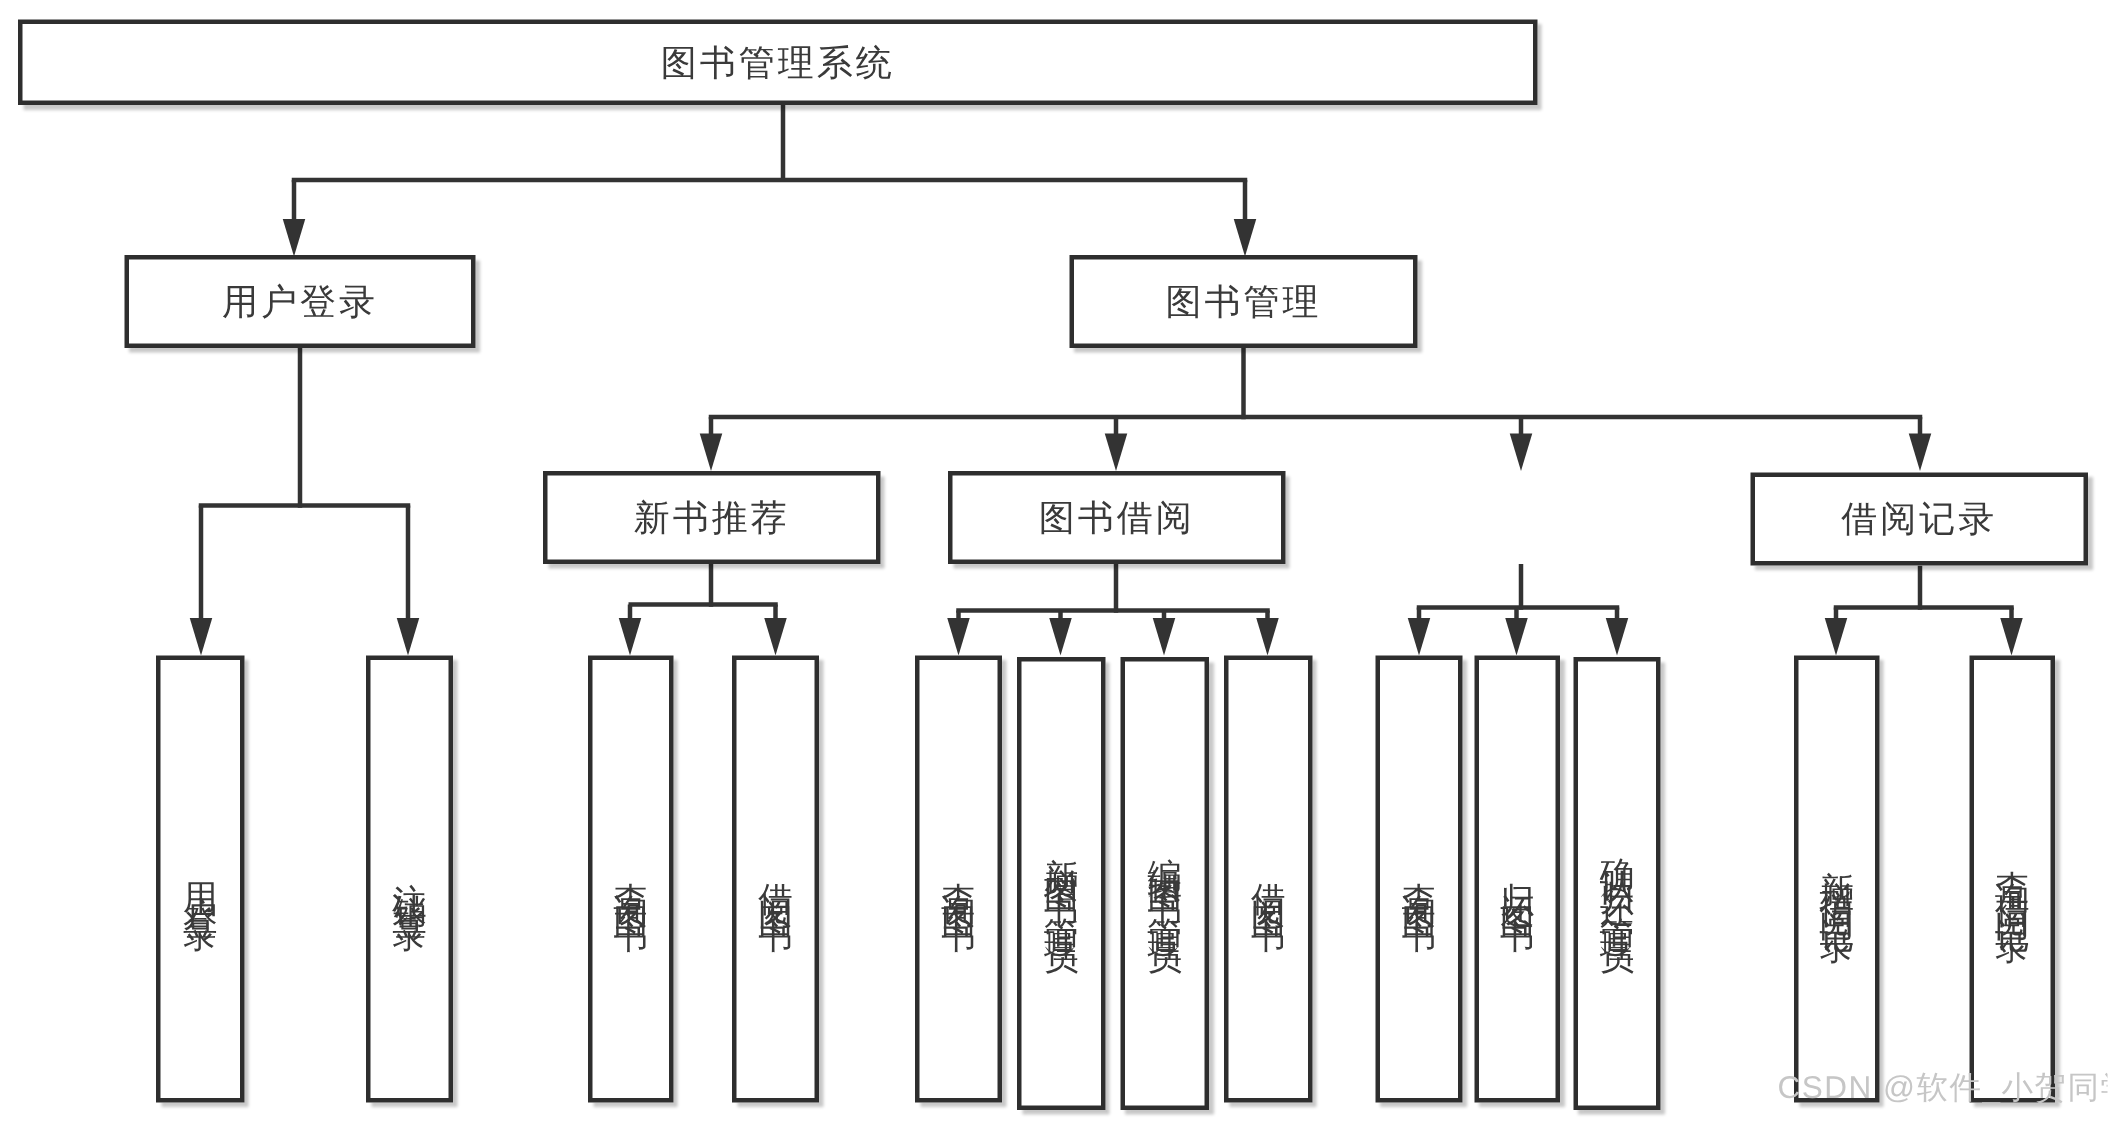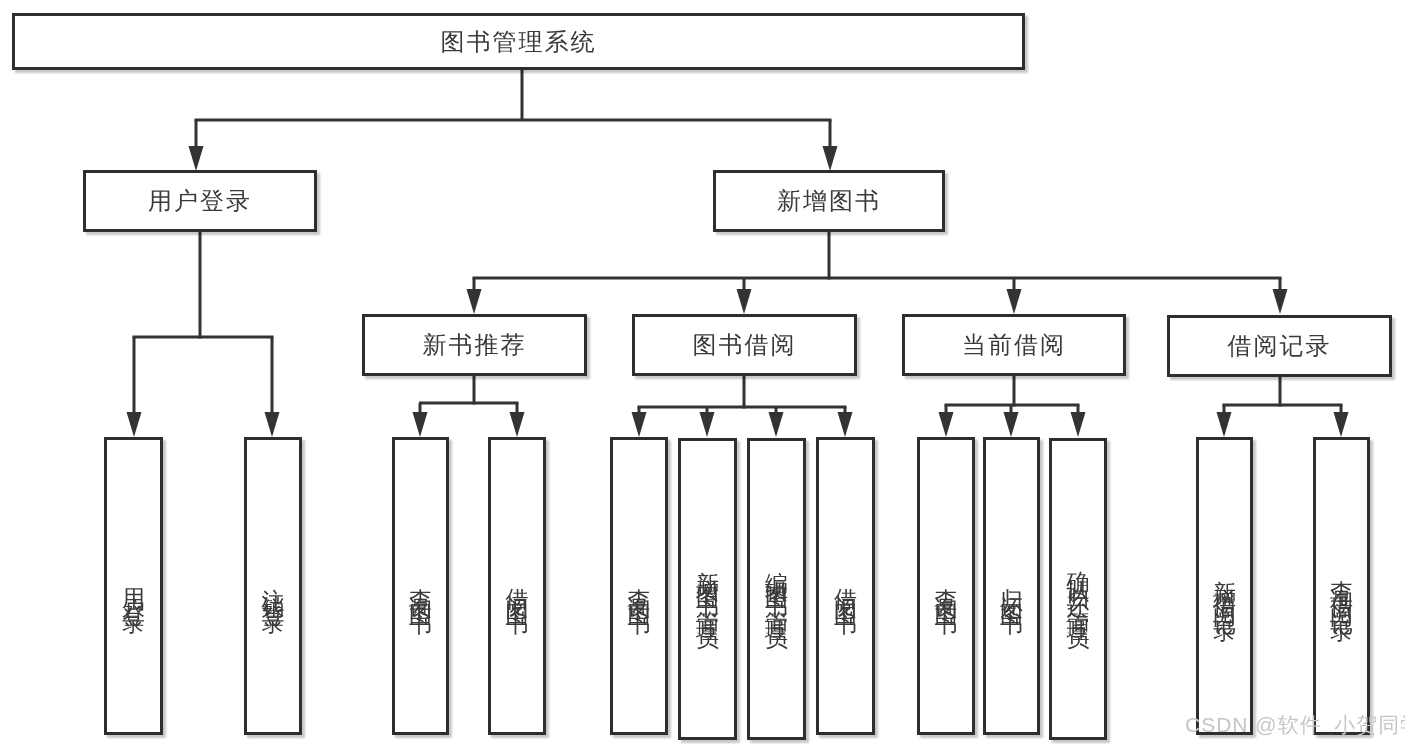--- a/index.html
+++ b/index.html
@@ -126,31 +126,28 @@
   </svg>
 
   <div class="node h" style="left:12px;top:13px;width:1013px;height:57px">
     <span>图书管理系统</span>
   </div>
 
   <div class="node h" style="left:83px;top:170px;width:234px;height:62px">
     <span>用户登录</span>
   </div>
   <div class="node h" style="left:713px;top:170px;width:232px;height:62px">
-    <span>新增图书</span>
+    <span>图书管理</span>
   </div>
 
   <div class="node h" style="left:362px;top:314px;width:225px;height:62px">
     <span>新书推荐</span>
   </div>
   <div class="node h" style="left:632px;top:314px;width:225px;height:62px">
     <span>图书借阅</span>
-  </div>
-  <div class="node h" style="left:902px;top:314px;width:224px;height:62px">
-    <span>当前借阅</span>
   </div>
   <div class="node h" style="left:1167px;top:315px;width:225px;height:62px">
     <span>借阅记录</span>
   </div>
 
   <div class="node v" style="left:104px;top:437px;width:59px;height:298px">
     <span>用户登录</span>
   </div>
   <div class="node v" style="left:244px;top:437px;width:58px;height:298px">
     <span>注销登录</span>

